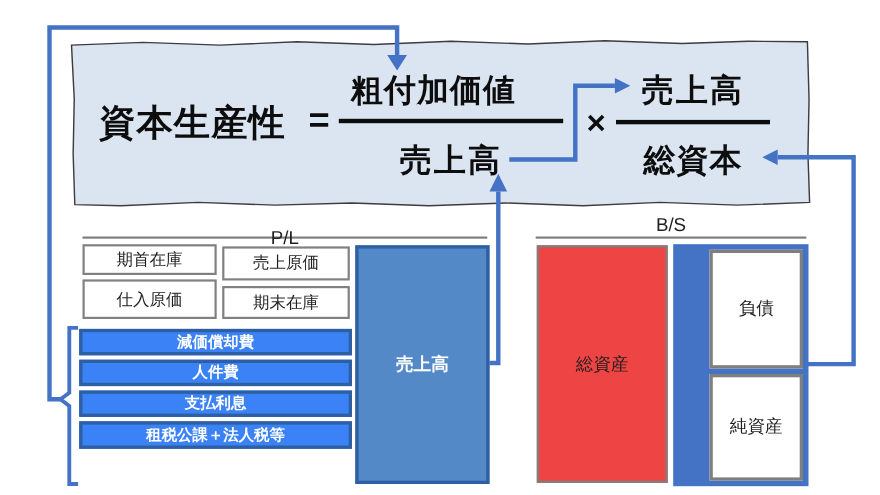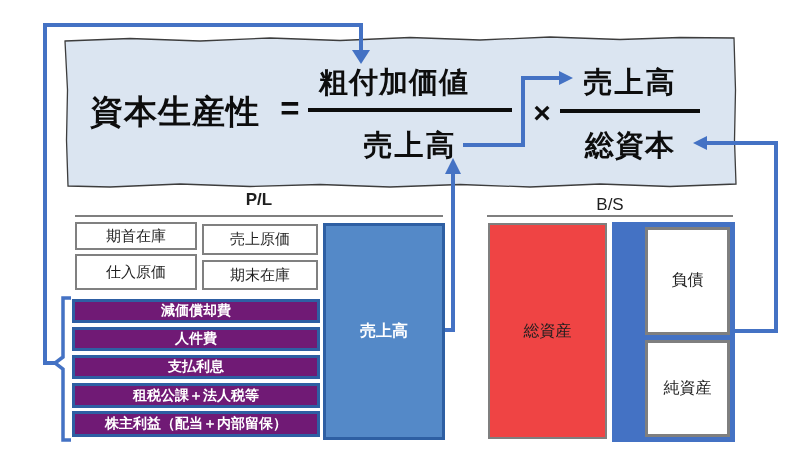--- a/index.html
+++ b/index.html
@@ -20,35 +20,35 @@
   .f-den1{left:308px;top:126px;width:204px;font-size:29px;letter-spacing:2px;}
   .f-times{left:522px;top:96px;width:40px;font-size:30px;}
   .f-num2{left:560px;top:63px;width:140px;font-size:29px;letter-spacing:2px;}
   .f-den2{left:560px;top:126px;width:140px;font-size:29px;letter-spacing:1px;}
   .f-bar{background:#0d0d0d;height:4px;z-index:2;}
   .f-bar1{left:308px;top:108px;width:204px;}
   .f-bar2{left:560px;top:109px;width:140px;}
 
   
   .sec-label{z-index:2;color:#1f1f1f;font-size:17px;}
-  .pl-label{left:75px;top:190px;width:368px;font-weight:bold;}
+  .pl-label{left:75px;top:207px;width:368px;}
   .bs-label{left:487px;top:195px;width:246px;}
   .sec-rule{background:#7f7f7f;height:2px;z-index:1;}
   .pl-rule{left:75px;top:215px;width:368px;}
   .bs-rule{left:487px;top:215px;width:246px;}
 
   
   .wbox{background:#fff;border:2px solid #808080;color:#1f1f1f;font-size:15px;z-index:1;}
   .b-kishu{left:75px;top:222px;width:122px;height:28px;}
   .b-shiire{left:75px;top:254px;width:122px;height:36px;}
   .b-uriage-genka{left:202px;top:224px;width:116px;height:31px;font-family:Liberation Serif, serif;}
   .b-kimatsu{left:202px;top:260px;width:116px;height:30px;}
 
   
-  .expense{left:72px;width:248px;height:24px;background:#701a75;border:3px solid #2E5FA3;
+  .expense{left:72px;width:248px;height:24px;background:#3b82f6;border:3px solid #2E5FA3;
            color:#fff;font-size:14px;font-weight:700;z-index:1;}
   .e1{top:299px;}.e2{top:327px;}.e3{top:355px;}.e4{top:383px;height:25px;}.e5{top:411px;height:26px;}
 
   
   .sales-box{left:323px;top:223px;width:122px;height:217px;background:#5489C8;
              border:3px solid #2E5FA3;color:#fff;font-size:16px;font-weight:700;z-index:1;}
 
   
   .assets-box{left:488px;top:223px;width:119px;height:216px;background:#ef4444;
               border:2px solid #7f7f7f;color:#1f1f1f;font-size:16px;z-index:1;}
@@ -101,21 +101,20 @@
 
   <div class="abs ctr wbox b-kishu">期首在庫</div>
   <div class="abs ctr wbox b-shiire">仕入原価</div>
   <div class="abs ctr wbox b-uriage-genka">売上原価</div>
   <div class="abs ctr wbox b-kimatsu">期末在庫</div>
 
   <div class="abs ctr expense e1">減価償却費</div>
   <div class="abs ctr expense e2">人件費</div>
   <div class="abs ctr expense e3">支払利息</div>
   <div class="abs ctr expense e4">租税公課＋法人税等</div>
-  <div class="abs ctr expense e5">株主利益（配当＋内部留保）</div>
 
   <div class="abs ctr sales-box">売上高</div>
 
   <div class="abs ctr sec-label bs-label">B/S</div>
   <div class="abs sec-rule bs-rule"></div>
 
   <div class="abs ctr assets-box">総資産</div>
 
   <div class="abs bs-right">
     <div class="bs-cell cell-liab">負債</div>

